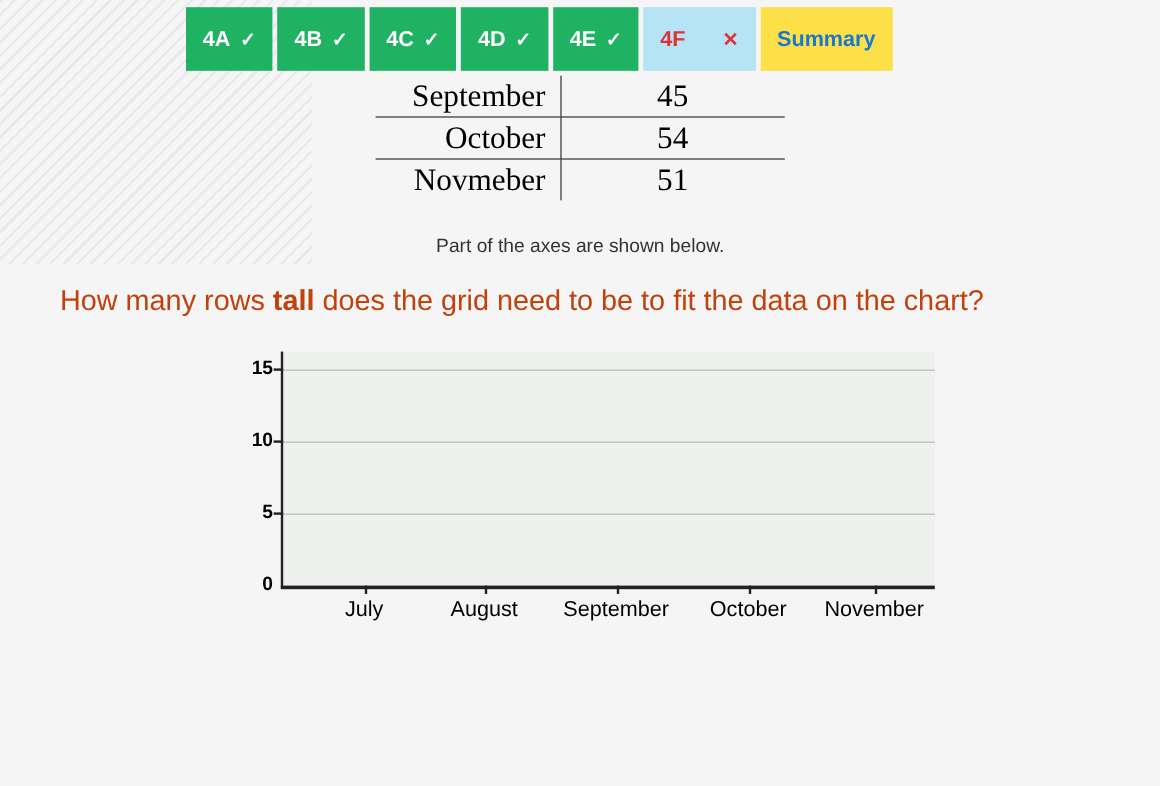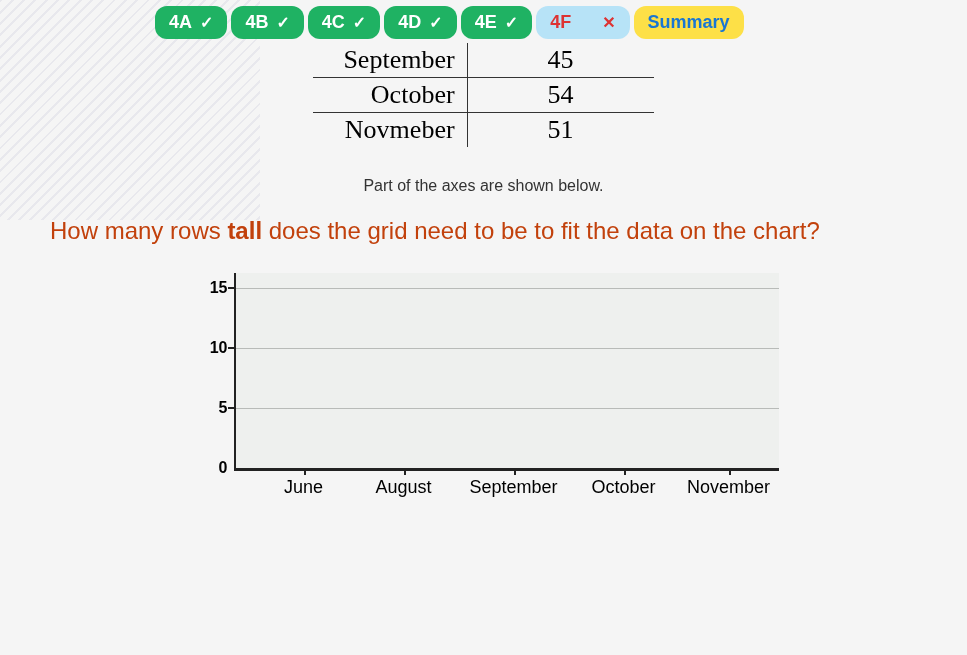--- a/index.html
+++ b/index.html
@@ -20,22 +20,22 @@
   }
   .tabs {
     display: flex;
     gap: 4px;
     padding: 6px 0 0 155px;
     position: relative;
     z-index: 2;
     font-family: -apple-system, Arial, sans-serif;
   }
   .tab {
-    padding: 6px 14px;
-    border-radius: 12px;
+    padding: 16px 14px;
+    border-radius: 0;
     font-size: 18px;
     font-weight: 600;
     display: flex;
     align-items: center;
     gap: 8px;
     cursor: pointer;
   }
   .tab-green { background: #1fb263; color: #fff; }
   .tab-blue { background: #b7e3f7; color: #d33; gap: 31px; }
   .tab-summary { background: #fde047; color: #1976d2; font-weight: 600; }
@@ -222,21 +222,21 @@
       <div class="y-tick" style="top:75px">10</div>
       <div class="y-tick-mark" style="top:75px"></div>
       <div class="y-tick" style="top:135px">5</div>
       <div class="y-tick-mark" style="top:135px"></div>
       <div class="y-tick" style="top:195px">0</div>
 
       <div class="y-axis"></div>
       <div class="x-axis"></div>
 
       <div class="x-tick-mark" style="left:130px"></div>
-      <div class="x-label" style="left:130px">June</div>
+      <div class="x-label" style="left:130px">July</div>
 
       <div class="x-tick-mark" style="left:230px"></div>
       <div class="x-label" style="left:230px">August</div>
 
       <div class="x-tick-mark" style="left:340px"></div>
       <div class="x-label" style="left:340px">September</div>
 
       <div class="x-tick-mark" style="left:450px"></div>
       <div class="x-label" style="left:450px">October</div>
 

